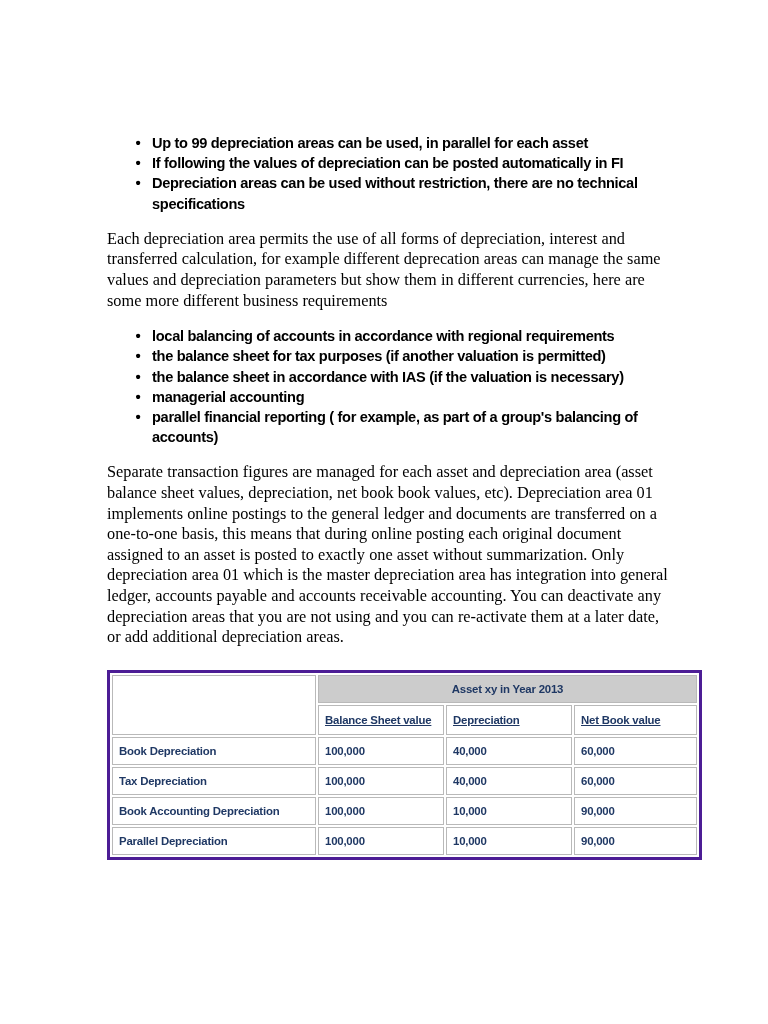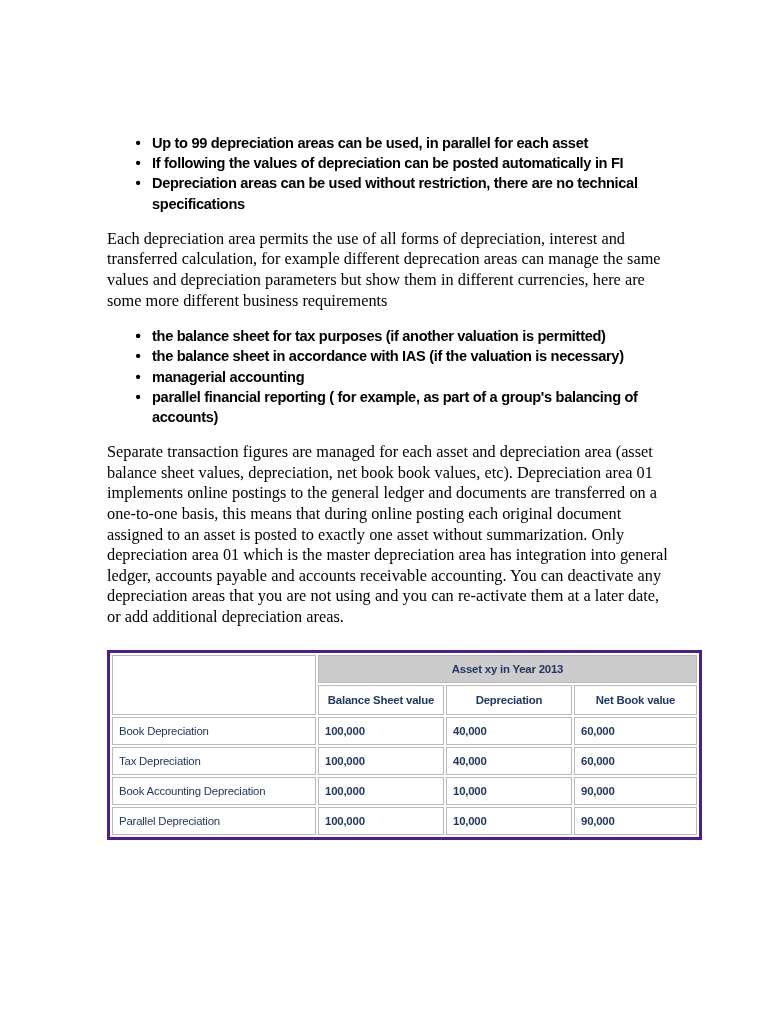--- a/index.html
+++ b/index.html
@@ -100,29 +100,30 @@
     font-weight: bold;
     font-size: 11.6px;
     height: 26px;
     letter-spacing: 0.1px;
   }
   td.blank-corner {
     background: #ffffff !important;
     height: 56px;
   }
   td.colhead {
-    text-align: center;
+    text-align: left;
     font-weight: bold;
     font-size: 11.6px;
     height: 28px;
     letter-spacing: -0.1px;
+    text-decoration: underline;
   }
   td.rowlabel {
     text-align: left;
-    font-weight: normal;
+    font-weight: bold;
     font-size: 11.6px;
     height: 26px;
     letter-spacing: -0.25px;
   }
   td.num {
     text-align: left;
     font-weight: bold;
     font-size: 12.2px;
     height: 26px;
     letter-spacing: 0.1px;
@@ -158,20 +159,21 @@
 
   <div class="gap-after-list"></div>
 
   <p class="para">Each depreciation area permits the use of all forms of depreciation, interest and transferred calculation, for example different deprecation areas can manage the same values and depreciation parameters but show them in different currencies, here are some more different business requirements</p>
 
   <div class="gap-after-para"></div>
 
   <ul class="blist">
     <li>
       <span class="bullet">•</span>
+      <span>local balancing of accounts in accordance with regional requirements</span>
     </li>
     <li>
       <span class="bullet">•</span>
       <span>the balance sheet for tax purposes (if another valuation is permitted)</span>
     </li>
     <li>
       <span class="bullet">•</span>
       <span>the balance sheet in accordance with IAS (if the valuation is necessary)</span>
     </li>
     <li>

